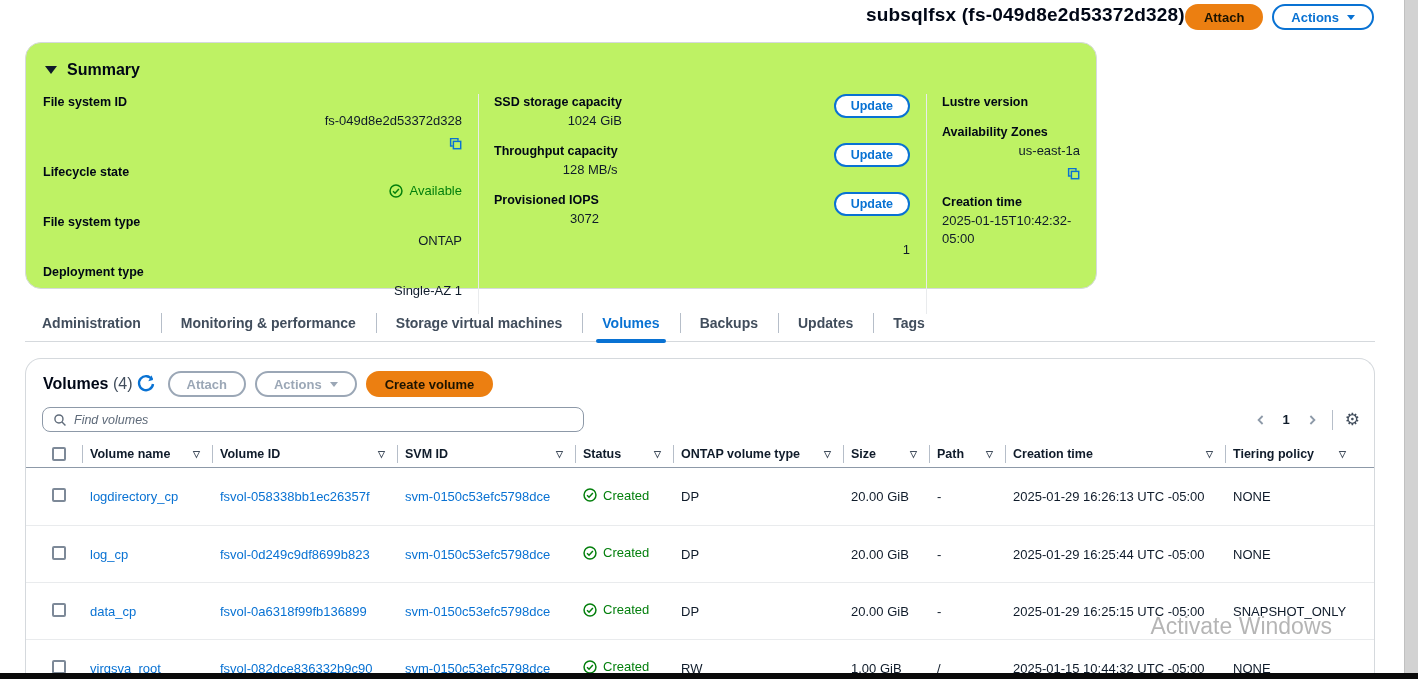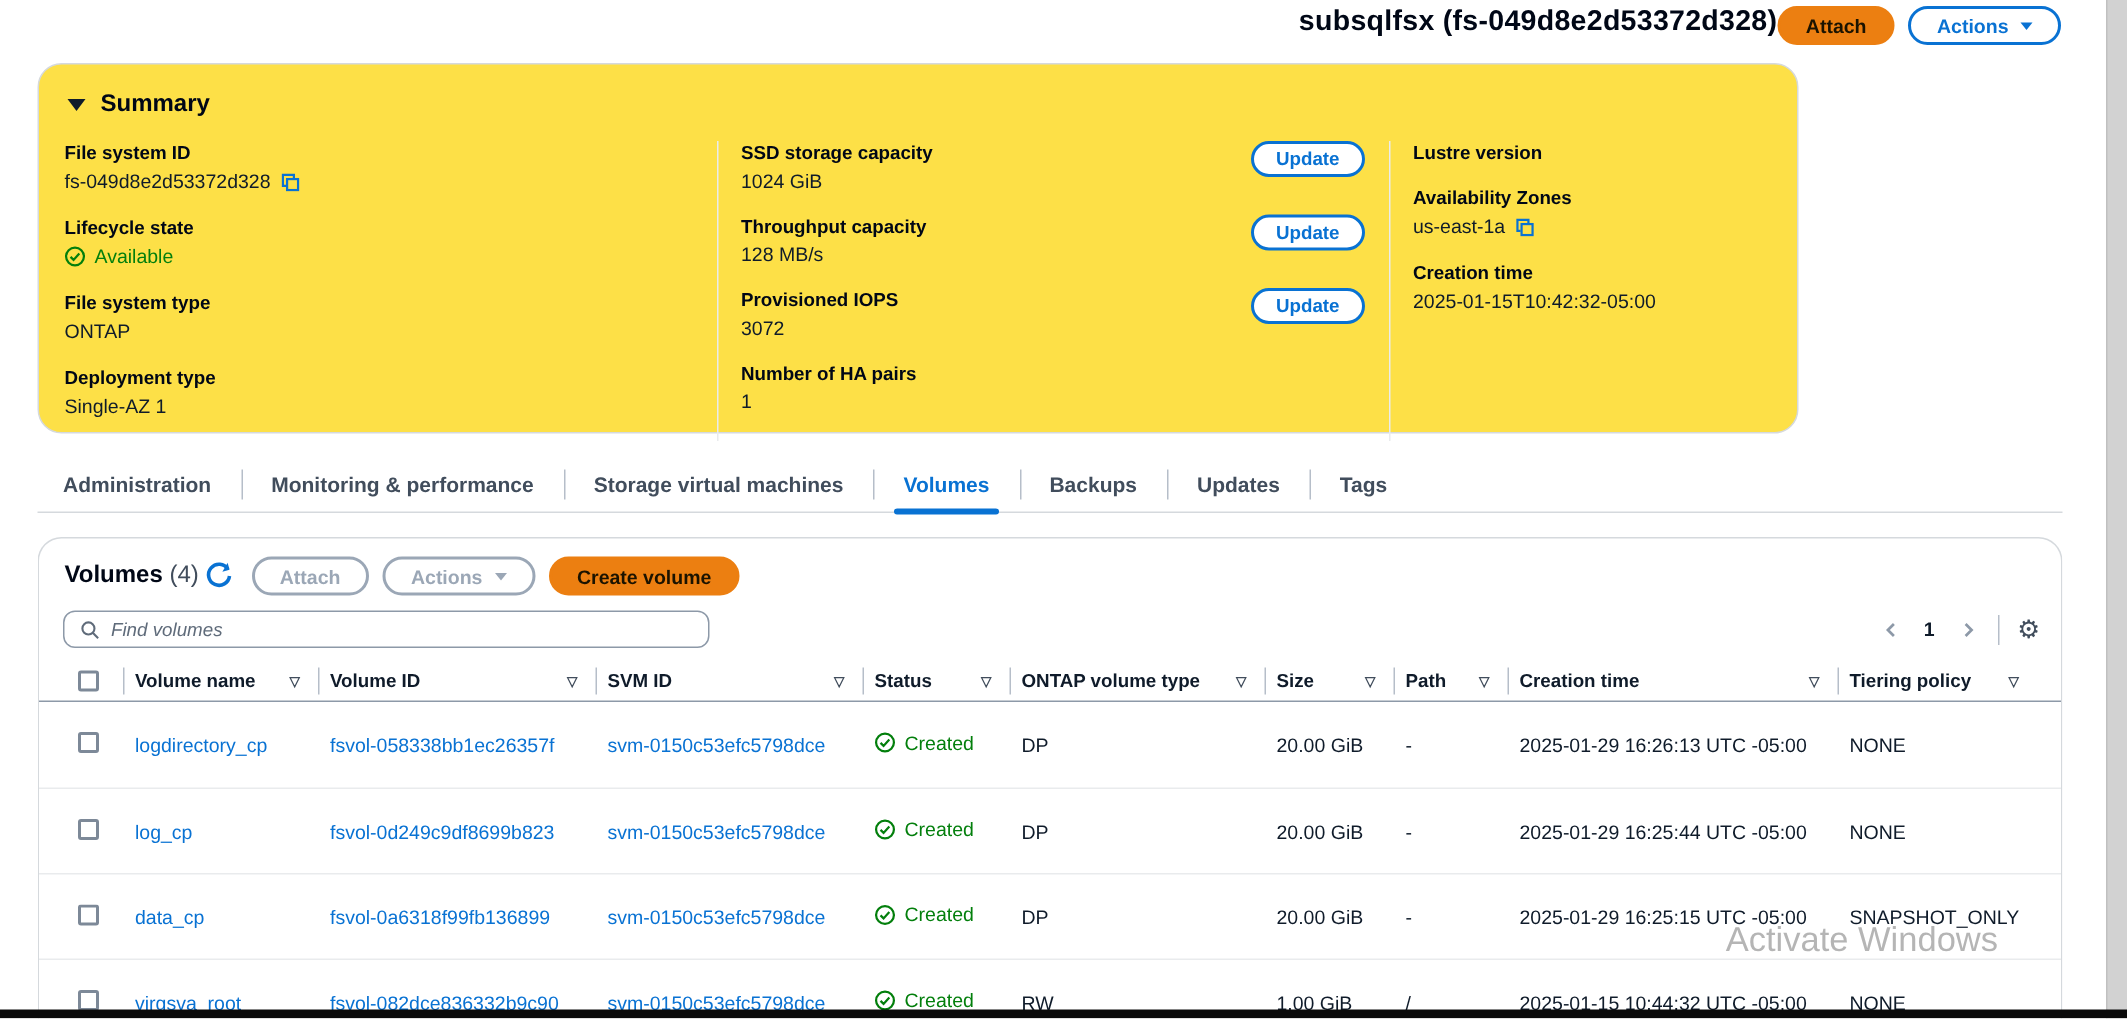--- a/index.html
+++ b/index.html
@@ -15,33 +15,33 @@
   
   .btn { display:inline-flex; align-items:center; justify-content:center; gap:8px; height:26px; padding:0 17px;
          border-radius:20px; font-size:13px; font-weight:bold; cursor:pointer; border:2px solid transparent; background:#fff; white-space:nowrap; }
   .btn-primary { background:#ec7f11; border-color:#ec7f11; color:#1b1300; }
   .btn-outline-blue { border-color:#0972d3; color:#0972d3; }
   .btn-disabled { border-color:#9ba7b6; color:#9ba7b6; }
   .caret { width:0; height:0; border-left:4px solid transparent; border-right:4px solid transparent; border-top:5px solid currentColor; }
   .btn-update { height:24px; padding:0 15px; font-size:12.5px; }
 
   
-  .summary-panel { position:absolute; left:25px; top:42px; width:1174px; height:247px; background:#fde047;
+  .summary-panel { position:absolute; left:25px; top:42px; width:1072px; height:247px; background:#bef264;
                    border:1px solid #d5d9dd; border-radius:16px; }
   .summary-heading { display:flex; align-items:center; gap:10px; padding:18px 16px 13px 19px; }
   .expander { width:0; height:0; border-left:6px solid transparent; border-right:6px solid transparent; border-top:8px solid #0f1b2a; cursor:pointer; }
   .summary-title { font-size:16px; font-weight:bold; color:#000716; }
   .summary-grid { display:flex; padding:2px 0 0 0; }
   .sum-col { padding:0 16px 0 17px; }
   .sum-col1 { width:452px; }
   .sum-col2 { width:448px; border-left:1px solid #e9ebed; padding-left:15px; }
   .sum-col3 { flex:1; border-left:1px solid #e9ebed; padding-left:15px; }
   .field { margin-bottom:14px; }
   .field-label { font-size:12.5px; font-weight:bold; color:#000716; line-height:16px; }
-  .field-value { font-size:13px; color:#0f1b2a; line-height:18px; margin-top:2px; display:flex; align-items:center; gap:7px; }
+  .field-value { font-size:13px; color:#0f1b2a; line-height:18px; margin-top:2px; display:flex; align-items:flex-end; gap:7px;flex-direction:column; }
   .field-row { display:flex; justify-content:space-between; align-items:flex-start; margin-bottom:13px; }
   .field-row .field { margin-bottom:0; }
   .status-green { color:#037f0c; display:inline-flex; align-items:center; gap:6px; font-size:13px; }
   .copy-btn { display:inline-flex; cursor:pointer; }
 
   
   .tabs { position:absolute; left:25px; top:305px; width:1350px; height:37px; display:flex; align-items:stretch; border-bottom:1px solid #d5d9dd; }
   .tab { position:relative; display:flex; align-items:center; padding:0 20px; font-size:14px; font-weight:bold; color:#414d5c; cursor:pointer; }
   .tab:first-child { padding-left:17px; }
   .tab + .tab::before { content:""; position:absolute; left:0; top:8px; height:20px; width:1px; background:#b6bec9; }
@@ -51,21 +51,21 @@
   
   .volumes-panel { position:absolute; left:25px; top:358px; width:1350px; height:420px; background:#fff;
                    border:1px solid #d5d9dd; border-radius:16px 16px 0 0; border-bottom:none; }
   .vol-header { display:flex; justify-content:flex-start; align-items:center; padding:12px 18px 0 17px; }
   .vol-title { font-size:16px; color:#000716; }
   .vol-title b { font-weight:bold; }
   .vol-count { color:#414d5c; font-weight:normal; }
   .vol-actions { display:flex; align-items:center; gap:9px; }
   .icon-btn { width:26px; height:26px; border:none; background:none; display:flex; align-items:center; justify-content:center; cursor:pointer; }
   .vol-toolbar { display:flex; justify-content:space-between; align-items:center; padding:10px 14px 0 16px; }
-  .search-box { display:flex; align-items:center; gap:7px; width:431px; height:25px; border:1px solid #8d99a8; border-radius:8px; padding:0 10px; background:#fff; }
+  .search-box { display:flex; align-items:center; gap:7px; width:542px; height:25px; border:1px solid #8d99a8; border-radius:8px; padding:0 10px; background:#fff; }
   .search-box input { border:none; outline:none; flex:1; font-size:12.5px; font-style:italic; color:#414d5c; font-family:"Liberation Sans", sans-serif; background:transparent; }
   .search-box input::placeholder { color:#5f6b7a; font-style:italic; }
   .pagination { display:flex; align-items:center; gap:10px; }
   .page-num { font-size:13px; font-weight:bold; color:#0f1b2a; padding:0 4px; }
   .pg-btn { background:none; border:none; display:flex; align-items:center; cursor:pointer; padding:2px; }
   .pg-divider { width:1px; height:20px; background:#b6bec9; margin:0 2px; }
   .gear { font-size:17px; color:#414d5c; line-height:1; cursor:pointer; background:none; border:none; }
 
   
   .table { margin-top:9px; }
@@ -175,21 +175,20 @@
         <div class="field-row">
           <div class="field">
             <div class="field-label">Provisioned IOPS</div>
             <div class="field-value">
                 <span>3072</span>
               </div>
           </div>
           <button class="btn btn-outline-blue btn-update">Update</button>
         </div>
         <div class="field">
-          <div class="field-label">Number of HA pairs</div>
           <div class="field-value">
               <span>1</span>
             </div>
         </div>
       </div>
 
       <div class="sum-col sum-col3">
         <div class="field">
           <div class="field-label">Lustre version</div>
         </div>

